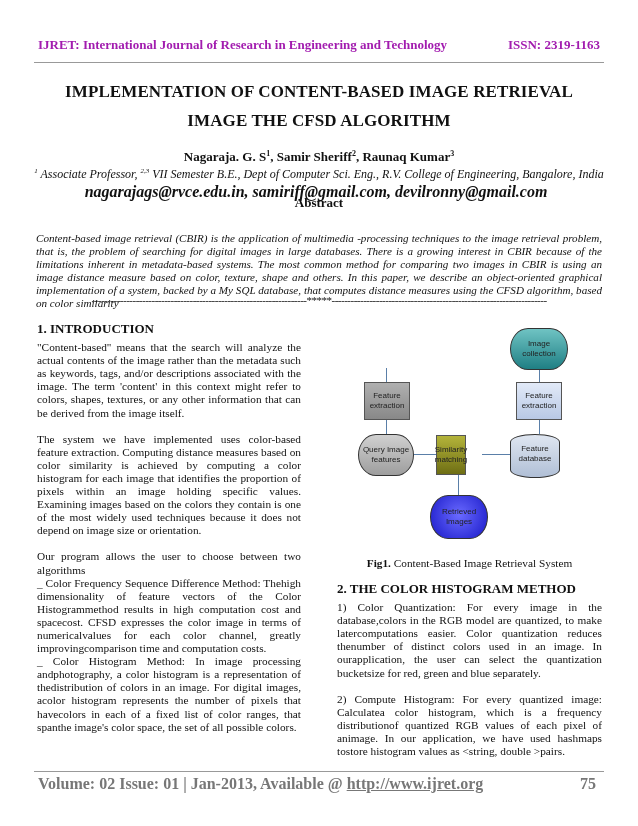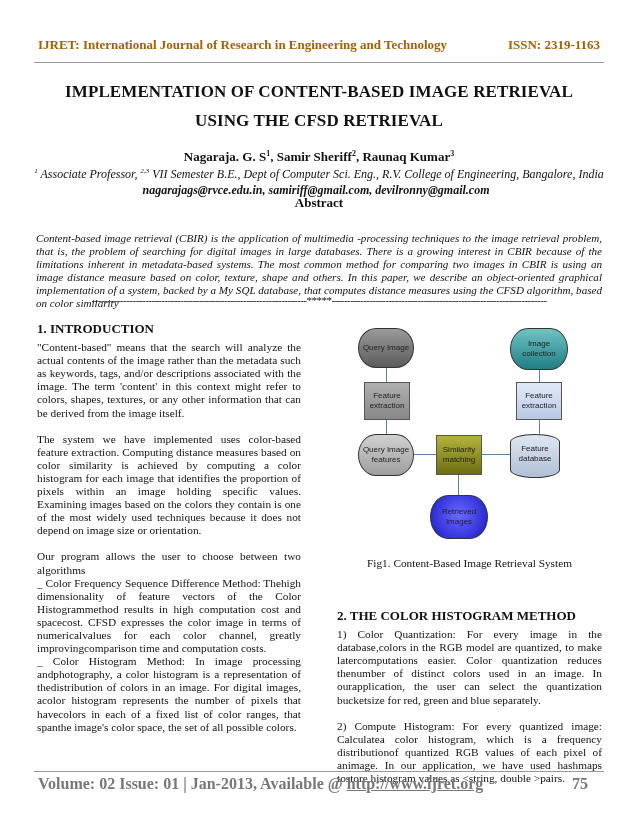--- a/index.html
+++ b/index.html
@@ -1,58 +1,58 @@
 <!DOCTYPE html>
 <html><head>
 <meta charset="utf-8">
 <style>
   html, body { margin: 0; padding: 0; background: #ffffff; }
   body { width: 638px; height: 826px; position: relative; overflow: hidden;
          font-family: "Liberation Serif", serif; color: #111; }
-  .running-head { position: absolute; top: 37px; left: 38px; right: 38px; font-size: 13px; font-weight: bold; color: #a16207; }
+  .running-head { position: absolute; top: 37px; left: 38px; right: 38px; font-size: 13px; font-weight: bold; color: #a21caf; }
   .running-head .issn { position: absolute; right: 0; top: 0; margin-left: 37px; }
   .rule { position: absolute; left: 34px; right: 34px; height: 1px; background: #999; }
   .title { position: absolute; left: 0; right: 0; text-align: center; font-weight: bold; font-size: 17px; letter-spacing: 0.1px; }
   .authors { position: absolute; top: 149px; left: 0; right: 0; text-align: center; font-weight: bold; font-size: 13px; }
   .authors sup { font-size: 8px; }
   .affil { position: absolute; top: 167px; left: 0; right: 0; text-align: center; font-style: italic; font-size: 12px; }
   .affil sup { font-size: 7px; }
-  .emails { position: absolute; top: 183px; left: 0; right: 6px; text-align: center; font-style: italic; font-weight: bold; font-size: 12px; }
+  .emails { position: absolute; top: 183px; left: 0; right: 6px; text-align: center; font-style: italic; font-weight: bold; font-size: 16px; }
   .abs-title { position: absolute; top: 195px; left: 0; right: 0; text-align: center; font-weight: bold; font-size: 13px; }
   .abs-body { position: absolute; top: 224px; left: 36px; right: 36px; font-style: italic; font-size: 11.1px; line-height: 13px; text-align: justify; margin-top: 8px; }
   .separator { position: absolute; top: 294px; left: 36px; right: 36px; font-size: 11px; white-space: nowrap; overflow: hidden; letter-spacing: -0.5px; text-align: center; }
   .col { position: absolute; font-size: 11.3px; line-height: 13.1px; text-align: justify; }
   .col-left { left: 37px; width: 264px; top: 322px; }
-  .col-right { left: 337px; width: 265px; margin-top: 27px; }
+  .col-right { left: 337px; width: 265px; }
   h2 { margin: 0 0 6px 0; font-size: 13px; font-weight: bold; }
   p { margin: 0 0 13px 0; }
   .fig { position: absolute; left: 336px; top: 320px; width: 268px; height: 228px; }
   .node { position: absolute; display: flex; align-items: center; justify-content: center; text-align: center;
           font-family: "Liberation Sans", sans-serif; font-size: 8px; line-height: 10px; color: #222; box-sizing: border-box; }
   .terminal { border-radius: 18px / 50%; border: 1.5px solid #333; }
   .box { border: 1.5px solid #555; }
   .arrow-v { position: absolute; width: 1px; background: #5a7fa8; }
   .arrow-h { position: absolute; height: 1px; background: #5a7fa8; }
   .caption { position: absolute; top: 557px; left: 337px; width: 265px; text-align: center; font-size: 11.3px; }
-  .caption b { font-weight: normal; }
+  .caption b { font-weight: bold; }
   .footer { position: absolute; top: 775px; left: 38px; right: 38px; font-size: 16px; font-weight: bold; color: #777; }
   .footer a { color: #777; text-decoration: underline; }
-  .footer .page { position: absolute; right: 12px; top: 0; }
+  .footer .page { position: absolute; right: 4px; top: 0; }
 </style>
 </head>
 <body>
 
 <div class="running-head">
   <span>IJRET: International Journal of Research in Engineering and Technology</span>
   <span class="issn">ISSN: 2319-1163</span>
 </div>
 <div class="rule" style="top:62px"></div>
 
 <div class="title" style="top:82px">IMPLEMENTATION OF CONTENT-BASED IMAGE RETRIEVAL</div>
-<div class="title" style="top:111px">USING THE CFSD RETRIEVAL</div>
+<div class="title" style="top:111px">IMAGE THE CFSD ALGORITHM</div>
 
 <div class="authors">
   <span>Nagaraja. G. S</span><sup>1</sup>,
   <span>Samir Sheriff</span><sup>2</sup>,
   <span>Raunaq Kumar</span><sup>3</sup>
 </div>
 <div class="affil">
   <sup>1</sup><span> Associate Professor, </span><sup>2,3</sup><span> VII Semester B.E., Dept of Computer Sci. Eng., R.V. College of Engineering, Bangalore, India</span>
 </div>
 <div class="emails">nagarajags@rvce.edu.in, samiriff@gmail.com, devilronny@gmail.com</div>
@@ -65,34 +65,31 @@
   <h2>1. INTRODUCTION</h2>
   <p>"Content-based" means that the search will analyze the actual contents of the image rather than the metadata such as keywords, tags, and/or descriptions associated with the image. The term 'content' in this context might refer to colors, shapes, textures, or any other information that can be derived from the image itself.</p>
   <p>The system we have implemented uses color-based feature extraction. Computing distance measures based on color similarity is achieved by computing a color histogram for each image that identifies the proportion of pixels within an image holding specific values. Examining images based on the colors they contain is one of the most widely used techniques because it does not depend on image size or orientation.</p>
   <div>Our program allows the user to choose between two algorithms</div>
   <div>_ Color Frequency Sequence Difference Method: Thehigh dimensionality of feature vectors of the Color Histogrammethod results in high computation cost and spacecost. CFSD expresses the color image in terms of numericalvalues for each color channel, greatly improvingcomparison time and computation costs.</div>
   <div>_ Color Histogram Method: In image processing andphotography, a color histogram is a representation of thedistribution of colors in an image. For digital images, acolor histogram represents the number of pixels that havecolors in each of a fixed list of color ranges, that spanthe image's color space, the set of all possible colors.</div>
 </div>
 
 <div class="fig">
 
-  <div class="node terminal" style="left:22px;top:8px;width:56px;height:40px;background:linear-gradient(#9a9a9a,#5c5c5c);">
-      <span>Query Image</span>
-    </div>
   <div class="arrow-v" style="left:50px;top:48px;height:14px;"></div>
   <div class="node box" style="left:28px;top:62px;width:46px;height:38px;background:linear-gradient(#b0b0b0,#888);">
       <span>Feature extraction</span>
     </div>
   <div class="arrow-v" style="left:50px;top:100px;height:14px;"></div>
   <div class="node terminal" style="left:22px;top:114px;width:56px;height:42px;background:linear-gradient(#d0d0d0,#9e9e9e);">
       <span>Query Image features</span>
     </div>
   <div class="arrow-h" style="left:78px;top:134px;width:22px;"></div>
 
-  <div class="node box" style="left:100px;top:115px;width:46px;height:40px;background:linear-gradient(#b4b43a,#6e6e14);">
+  <div class="node box" style="left:100px;top:115px;width:30px;height:40px;background:linear-gradient(#b4b43a,#6e6e14);">
       <span>Similarity matching</span>
     </div>
   <div class="arrow-h" style="left:146px;top:134px;width:28px;"></div>
   <div class="arrow-v" style="left:122px;top:155px;height:20px;"></div>
   <div class="node terminal" style="left:94px;top:175px;width:58px;height:44px;background:radial-gradient(circle at 50% 45%,#6a6aff,#1818c8);">
       <span>Retrieved Images</span>
     </div>
 
   <div class="node terminal" style="left:174px;top:8px;width:58px;height:42px;background:linear-gradient(#6fc3c3,#1f7f84);">
       <span>Image collection</span>

